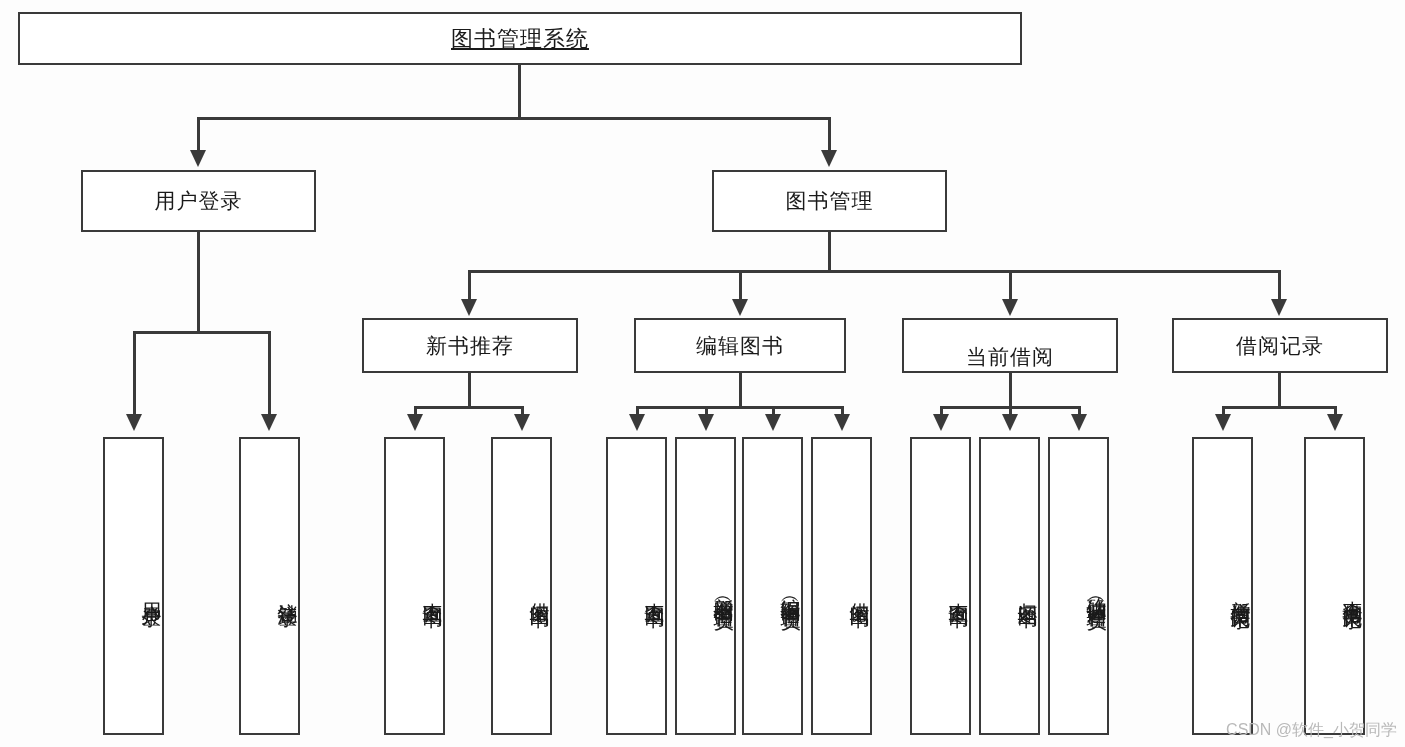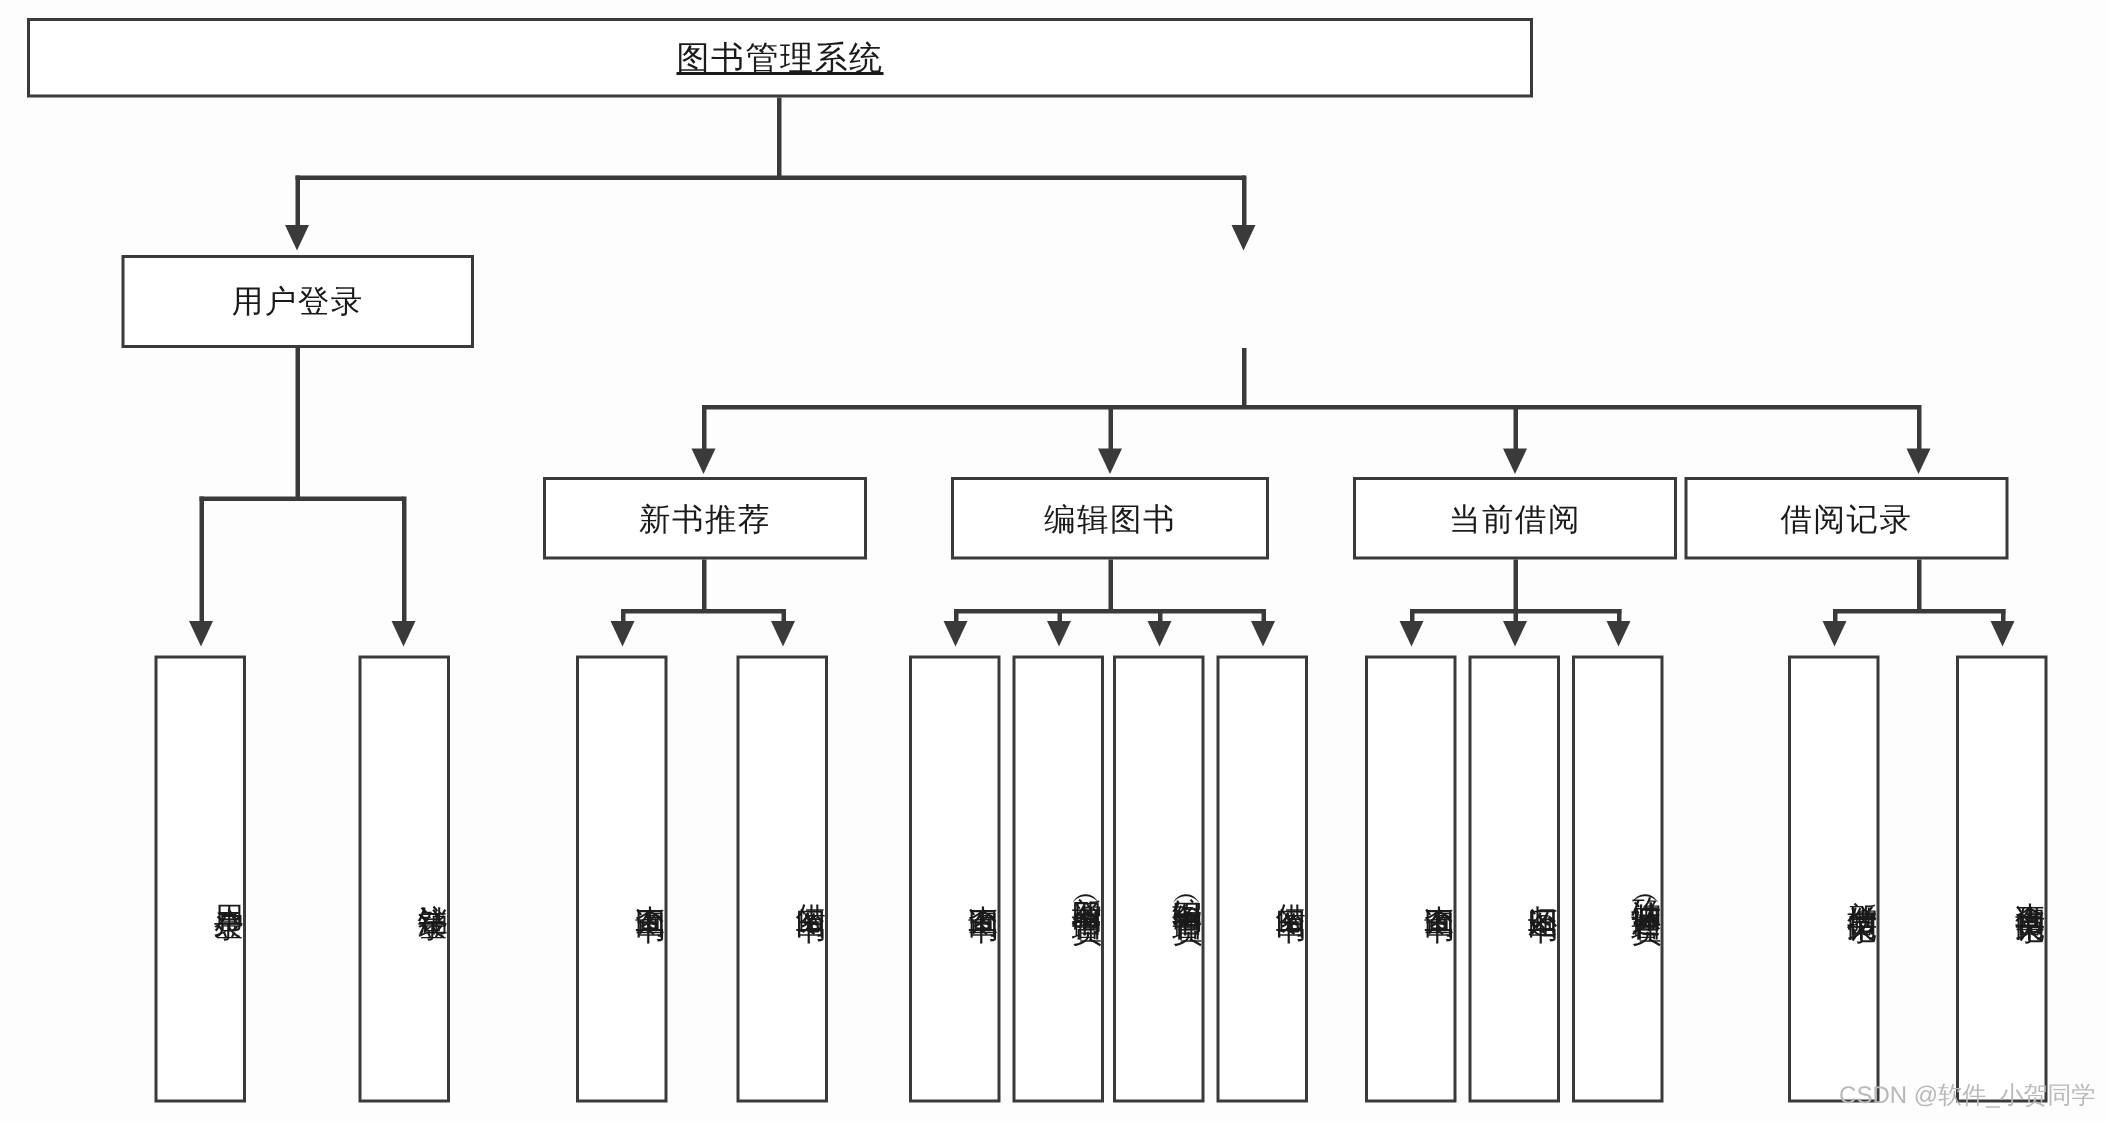--- a/index.html
+++ b/index.html
@@ -76,20 +76,23 @@
   <div class="ln v" style="left:197px;top:117px;height:36px;"></div>
   <div class="arrow" style="left:190px;top:150px;"></div>
 
   <div class="ln v" style="left:828px;top:117px;height:36px;"></div>
   <div class="arrow" style="left:821px;top:150px;"></div>
 
   <div class="node horiz" style="left:81px;top:170px;width:235px;height:62px;">
     <span>用户登录</span>
   </div>
 
+  <div class="node horiz" style="left:712px;top:170px;width:235px;height:62px;">
+    <span>图书管理</span>
+  </div>
 
   <div class="ln v" style="left:197px;top:232px;height:101px;"></div>
   <div class="ln h" style="left:133px;top:331px;width:136px;"></div>
   <div class="ln v" style="left:133px;top:331px;height:86px;"></div>
   <div class="arrow" style="left:126px;top:414px;"></div>
   <div class="ln v" style="left:268px;top:331px;height:86px;"></div>
   <div class="arrow" style="left:261px;top:414px;"></div>
 
   <div class="ln v" style="left:828px;top:232px;height:40px;"></div>
   <div class="ln h" style="left:468px;top:270px;width:812px;"></div>
@@ -105,24 +108,24 @@
 
   <div class="ln v" style="left:1278px;top:270px;height:32px;"></div>
   <div class="arrow" style="left:1271px;top:299px;"></div>
 
   <div class="node horiz" style="left:362px;top:318px;width:216px;height:55px;">
     <span>新书推荐</span>
   </div>
   <div class="node horiz" style="left:634px;top:318px;width:212px;height:55px;">
     <span>编辑图书</span>
   </div>
-  <div class="node horiz" style="left:902px;top:318px;width:216px;height:55px;">
+  <div class="node horiz" style="left:902px;top:318px;width:216px;height:55px;align-items:flex-end;">
     <span>当前借阅</span>
   </div>
-  <div class="node horiz" style="left:1123px;top:318px;width:216px;height:55px;">
+  <div class="node horiz" style="left:1172px;top:318px;width:216px;height:55px;">
     <span>借阅记录</span>
   </div>
 
   <div class="ln v" style="left:468px;top:373px;height:35px;"></div>
   <div class="ln h" style="left:414px;top:406px;width:110px;"></div>
   <div class="ln v" style="left:414px;top:406px;height:11px;"></div>
   <div class="arrow" style="left:407px;top:414px;"></div>
   <div class="ln v" style="left:521px;top:406px;height:11px;"></div>
   <div class="arrow" style="left:514px;top:414px;"></div>
 

